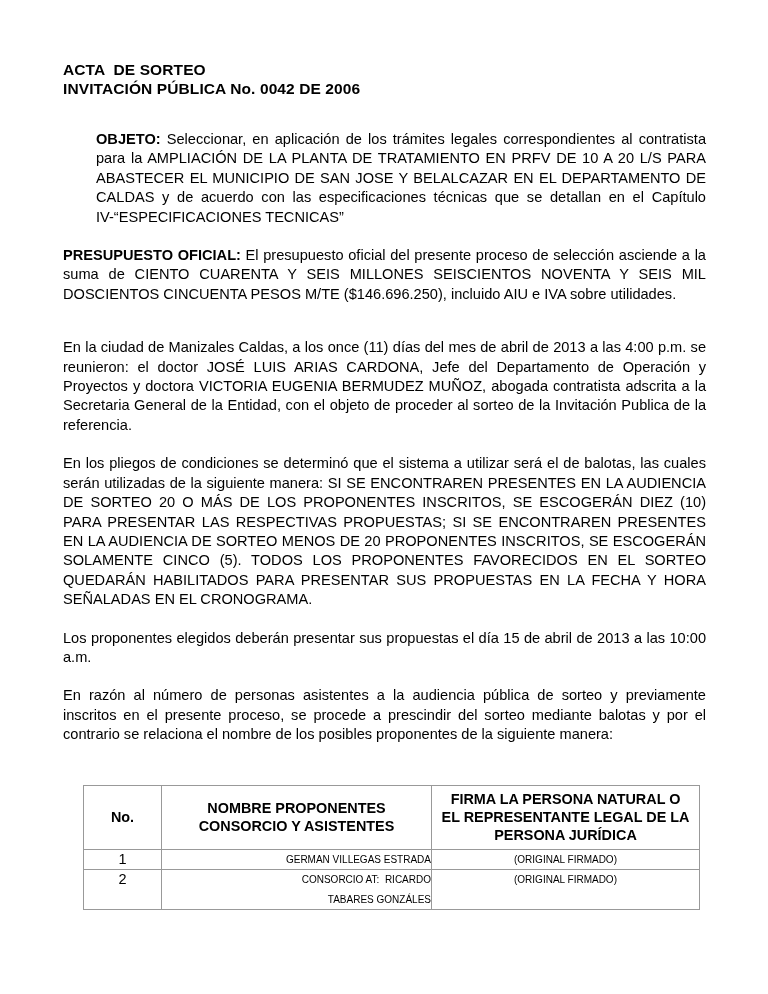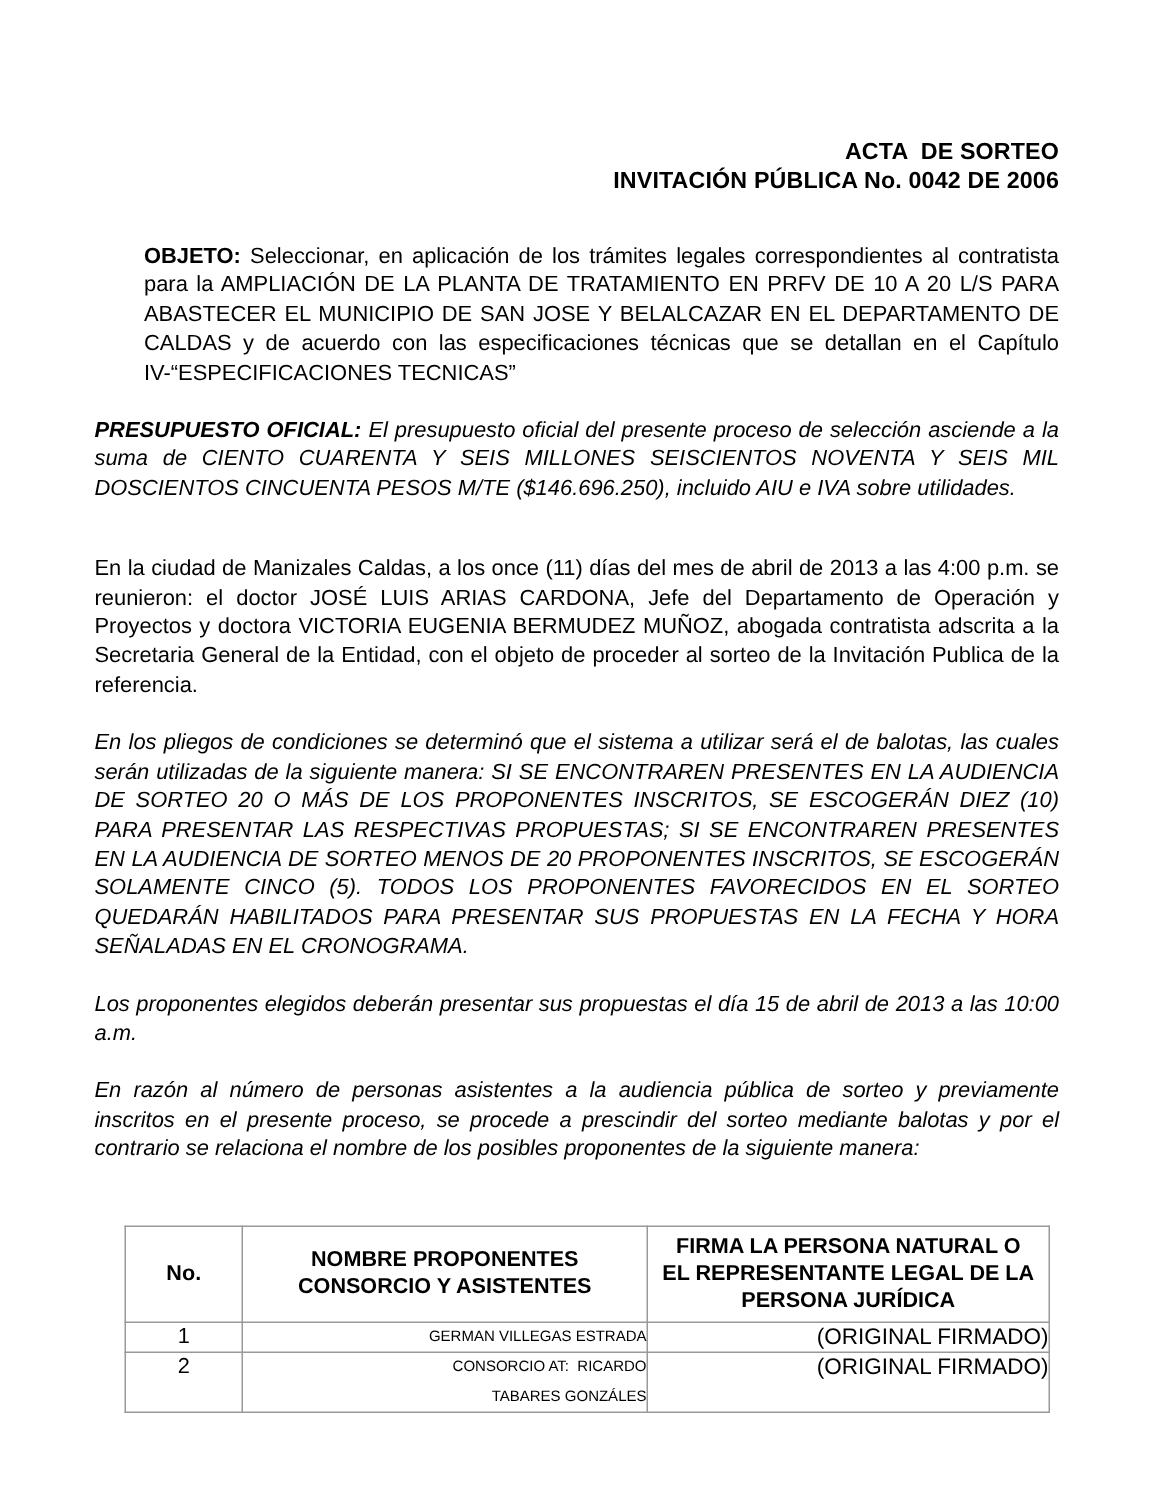--- a/index.html
+++ b/index.html
@@ -30,41 +30,41 @@
 
   .content {
     position: absolute;
     left: 63px;
     top: 0;
     width: 643px;
   }
 
   
   .title-block {
-    margin-top: 92px;
-    text-align: right;
+    margin-top: 60px;
+    text-align: left;
   }
   .title-line {
     font-size: 15.5px;
     font-weight: bold;
     line-height: 19px;
     letter-spacing: 0.1px;
     white-space: pre;
   }
 
   
   .para {
     font-size: 14.6px;
     line-height: 19.4px;
     text-align: justify;
     text-justify: inter-word;
     margin: 0;
   }
   .para.lead-gap-1 { margin-top: 32px; margin-left: 33px; }
-  .para.gap-normal { margin-top: 19px; font-style: italic; }
+  .para.gap-normal { margin-top: 19px; }
   .para.gap-big    { margin-top: 34px; }
   .para b, .para strong { font-weight: bold; }
 
   .para-upper {
     
   }
 
   
   .table-wrap {
     margin-top: 40px;
@@ -101,22 +101,22 @@
     line-height: 19px;
     padding: 1px 2px 2px 2px;
   }
   td.cell-name {
     text-align: right;
     font-size: 10px;
     line-height: 19.5px;
     padding: 1px 4px 2px 6px;
   }
   td.cell-sign {
-    text-align: right;
-    font-size: 15px;
+    text-align: center;
+    font-size: 10px;
     line-height: 19.5px;
     padding: 1px 4px 2px 4px;
   }
   .cell-line { display: block; white-space: pre; }
 </style>
 </head>
 <body>
 
 <div class="page">
   <div class="content">

